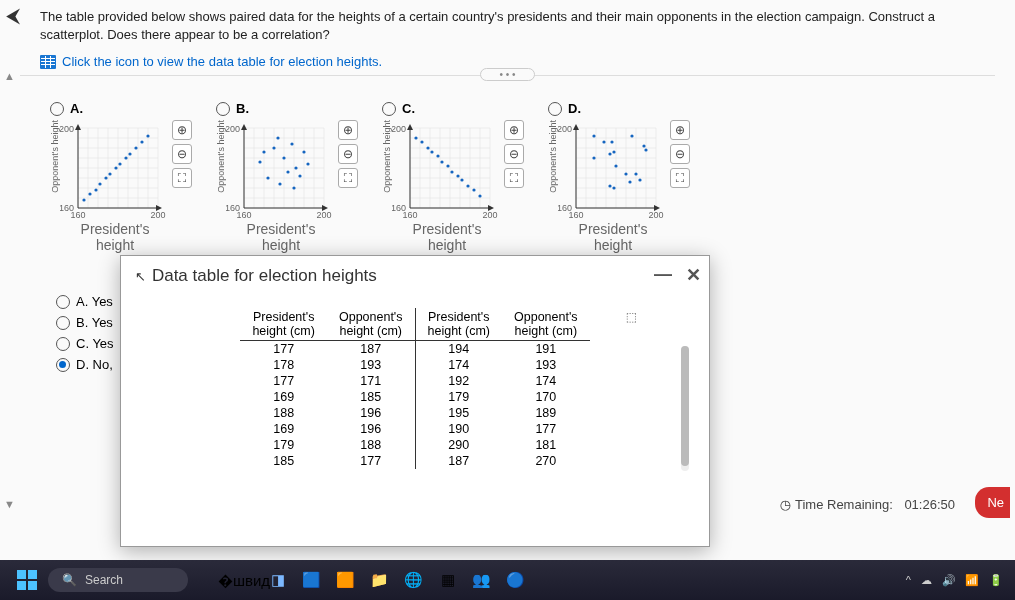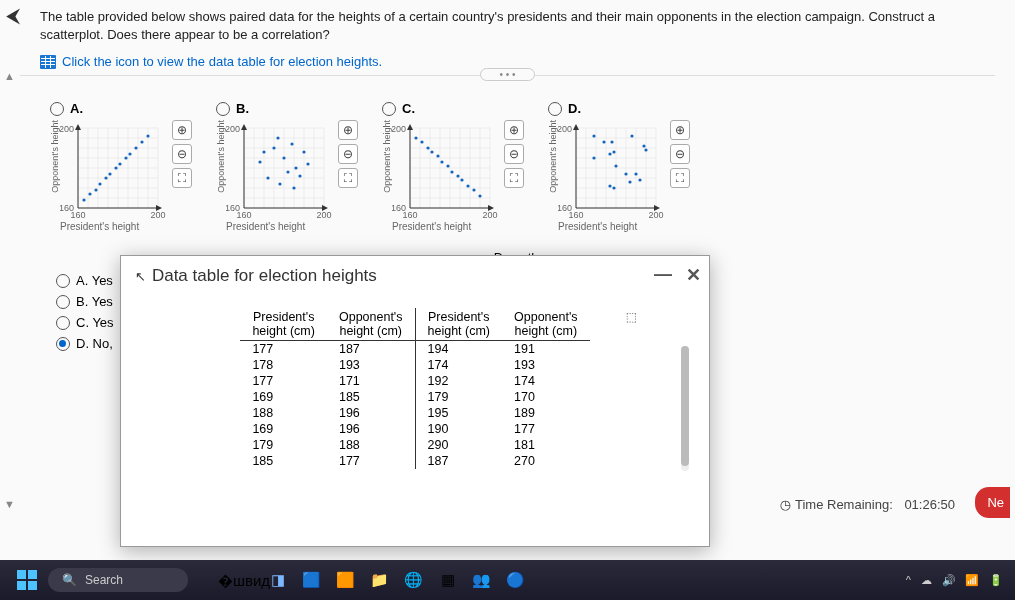--- a/index.html
+++ b/index.html
@@ -26,35 +26,35 @@
 .second-q { margin: 18px 0 0 36px; font-size: 13px; text-align: center; }
 .ans-list { margin: 8px 0 0 36px; }
 .ans-item { display: flex; align-items: center; gap: 6px; margin: 6px 0; font-size: 13px; }
 .modal { position: absolute; left: 120px; top: 255px; width: 590px; height: 292px; background: #fff; border: 1px solid #999; box-shadow: 0 4px 20px rgba(0,0,0,.3); }
 .modal-title { padding: 10px 14px; font-size: 17px; color: #333; display:flex; align-items:center; gap:6px;}
 .modal-close { position: absolute; right: 8px; top: 8px; display: flex; gap: 14px; }
 .modal-close span { font-size: 18px; color: #555; cursor: pointer; font-weight:bold;}
 .modal-body { padding: 12px 40px; display: flex; justify-content: center; position:relative;}
 .data-table { border-collapse: collapse; font-size: 12.5px; }
 .data-table th { font-weight: normal; padding: 2px 12px; border-bottom: 1px solid #333; text-align: center; }
-.data-table td { padding: 1px 12px; text-align: left; }
+.data-table td { padding: 1px 12px; text-align: center; }
 .col-sep { border-right: 1px solid #333; }
 .copy-icon{position:absolute; right:72px; top:14px; font-size:12px; color:#666;}
 .scroll-hint{position:absolute; right:20px; top:50px; bottom:10px; width:8px; background:#eee; border-radius:4px;}
 .scroll-thumb{position:absolute; right:20px; top:50px; width:8px; height:120px; background:#bbb; border-radius:4px;}
 .time-remain { position: absolute; right: 60px; bottom: 48px; font-size: 13px; color: #444; display:flex; align-items:center; gap:4px;}
 .next-btn { position: absolute; right: 5px; bottom: 42px; background: #d32f2f; color: #fff; padding: 8px 6px 8px 12px; border-radius: 14px 0 0 14px; font-size: 13px; cursor:pointer;}
 .taskbar { position: absolute; bottom: 0; left: 0; right: 0; height: 40px; background: linear-gradient(#2a2a3a,#1a1a2a); display: flex; align-items: center; padding: 0 12px; gap: 6px; }
 .start-btn { width: 30px; height: 30px; display: flex; align-items: center; justify-content: center; cursor:pointer;}
 .start-btn svg{width:20px;height:20px;}
 .search-bar { background: #3a3a4a; border-radius: 16px; padding: 5px 14px; color: #ccc; display: flex; align-items: center; gap: 8px; width: 140px; font-size:12px; cursor:pointer;}
 .task-icon { width: 28px; height: 28px; border-radius: 4px; display: flex; align-items: center; justify-content: center; font-size: 15px; cursor:pointer;}
 .tray { margin-left: auto; color: #ccc; font-size: 11px; display: flex; align-items: center; gap: 10px; }
 .tick-label{font-size:9px; fill:#666;}
-.chart-xlabel{font-size:10px; text-align:left; color:#666; margin-top:-2px;}
+.chart-xlabel{font-size:14px; text-align:center; color:#666; margin-top:-2px;}
 .chart-ylabel{font-size:9px; color:#666; writing-mode:vertical-rl; transform:rotate(180deg); }
 .arrow-updown{position:absolute; left:4px; top:70px; color:#888; font-size:11px; cursor:pointer;}
 .arrow-down2{position:absolute; left:4px; bottom:50px; color:#888; font-size:11px; cursor:pointer;}
 </style>
 </head>
 <body>
 
 <div class="main">
   <span class="back-arrow">⮜</span>
   <span class="arrow-updown">▲</span>

